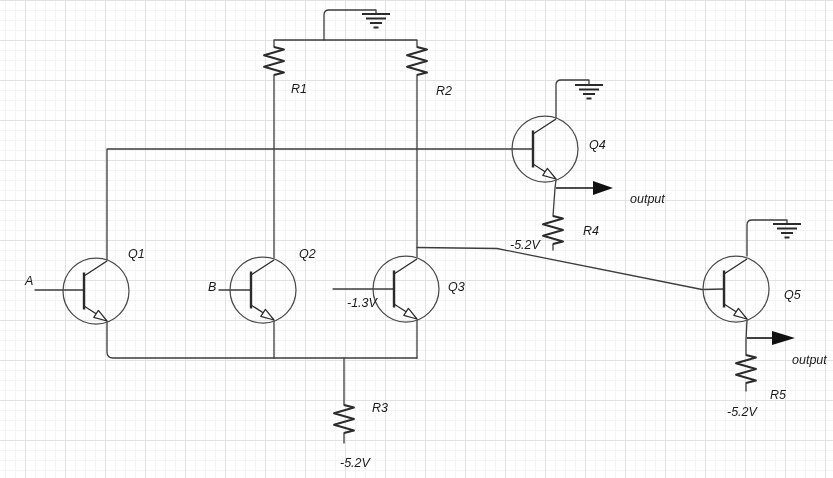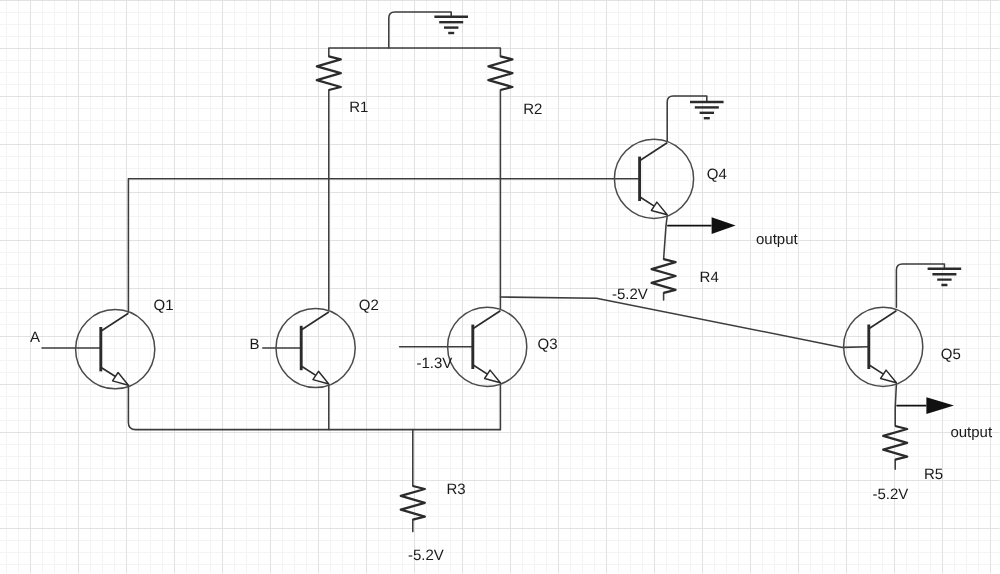--- a/index.html
+++ b/index.html
@@ -9,20 +9,21 @@
   }
   #canvas{
     position:relative;width:833px;height:478px;background-color:#ffffff;
     background-image:
       linear-gradient(to bottom,#e2e2e2 1px,transparent 1px),
       linear-gradient(to right,#e2e2e2 1px,transparent 1px),
       linear-gradient(to bottom,#f4f4f4 1px,transparent 1px),
       linear-gradient(to right,#f4f4f4 1px,transparent 1px);
     background-size:40px 40px,40px 40px,10px 10px,10px 10px;
     background-position:0 0,25px 0,0 0,5px 0;
+    font-style:italic;
   }
   svg{position:absolute;left:0;top:0;}
   text{font-family:"Liberation Sans",sans-serif;font-size:12.5px;}
 </style>
 </head>
 <body>
 
 <div id="canvas">
   <svg id="circuit" width="833" height="478" viewBox="0 0 833 478">
       <path d="M 324 40 L 324 15 Q 324 10 329 10 L 376 10 L 376 14" fill="none" stroke="#3d3d3d" stroke-width="1.3" stroke-linecap="round" stroke-linejoin="round"></path>

